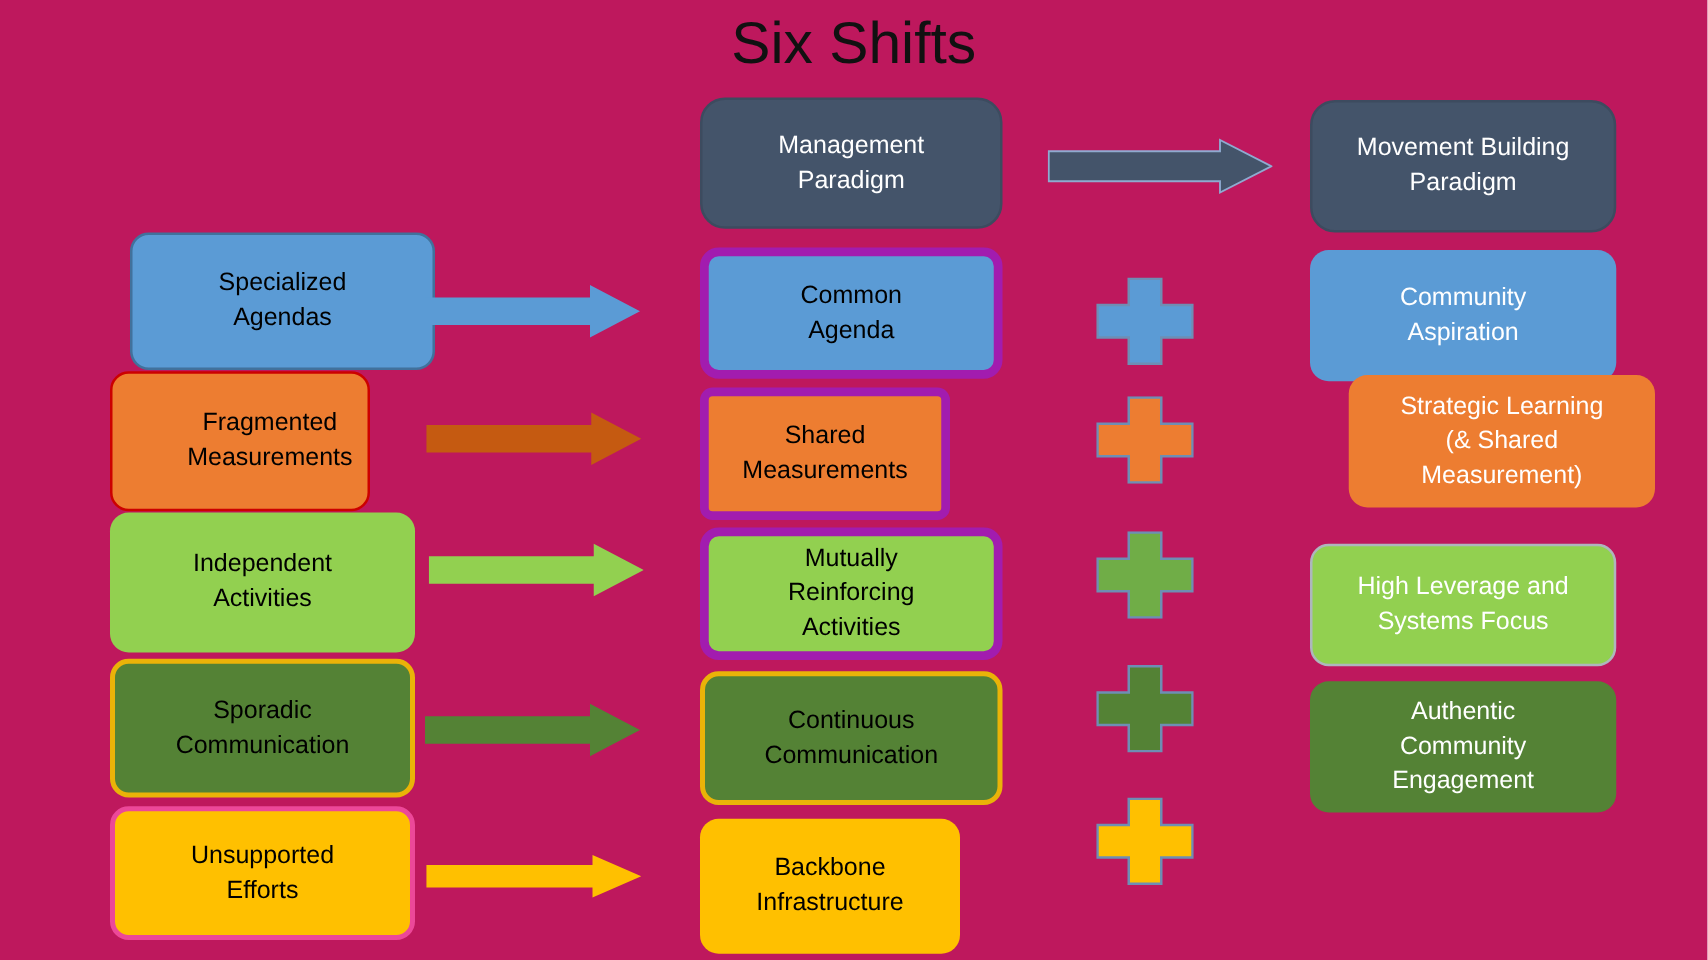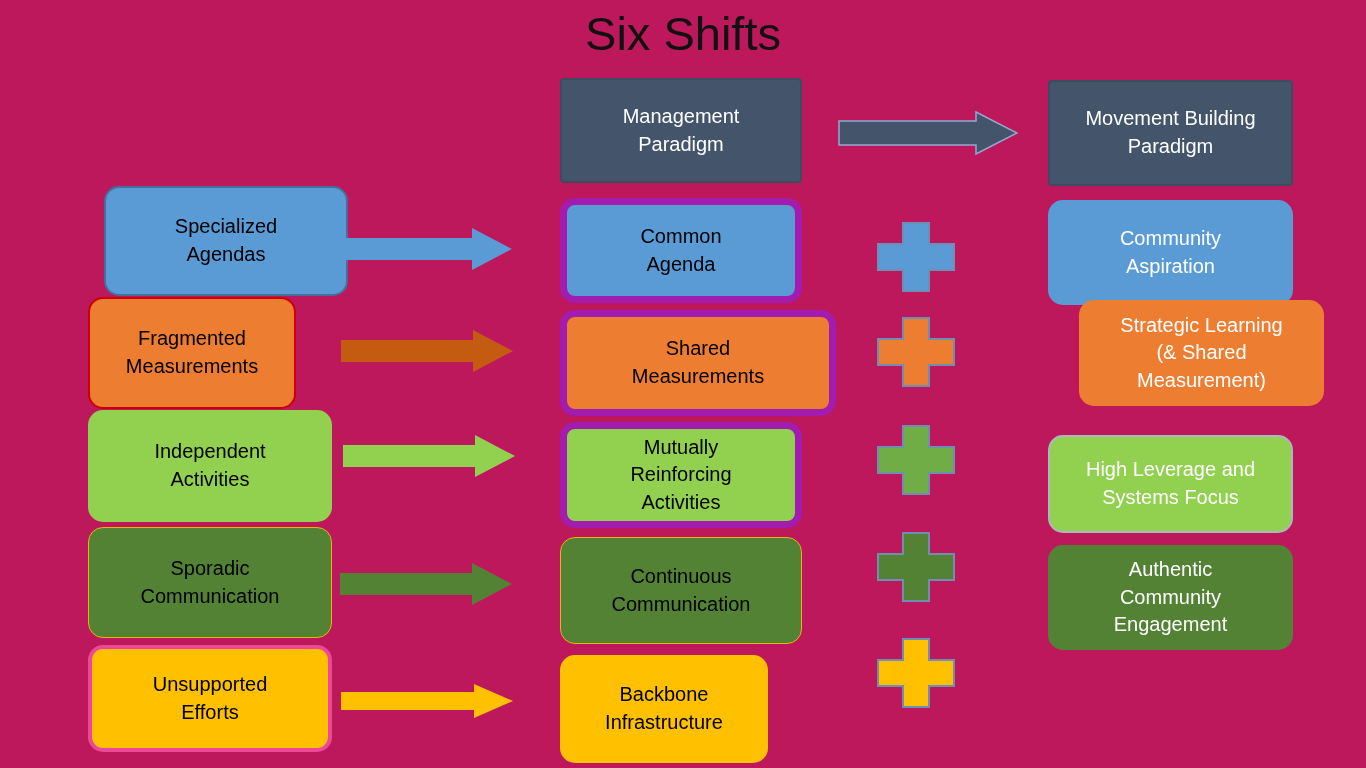--- a/index.html
+++ b/index.html
@@ -9,49 +9,49 @@
   }
   .title{
     position:absolute;left:0;top:6px;width:100%;text-align:center;
     font-size:47px;font-weight:400;color:#111;letter-spacing:0;margin:0;
   }
   .box{
     position:absolute;display:flex;align-items:center;justify-content:center;
     text-align:center;border-radius:15px;box-sizing:border-box;
     font-size:20px;line-height:1.38;white-space:pre-line;padding:4px 12px;
   }
-  .slate{background:#44546A;border:2px solid #3D4B5F;border-radius:4px;}
+  .slate{background:#44546A;border:2px solid #3D4B5F;border-radius:20px;}
   .blue{background:#5B9BD5;}
   .orange{background:#ED7D31;}
   .lgreen{background:#92D050;}
   .dgreen{background:#548235;}
   .gold{background:#FFC000;}
   .txt-black{color:#000000;}
   .txt-white{color:#FFFFFF;}
   .bd-blue{border:2px solid #41719C;}
   .bd-red{border:2px solid #CC0000;}
   .bd-soft{border:7px solid #a21caf;}
   .bd-gray{border:2px solid #AEB6BD;}
   .bd-gold{border:4px solid #ec4899;}
-  .bd-dgreen{border:1px solid #eab308;}
+  .bd-dgreen{border:4px solid #eab308;}
   .shape{position:absolute;}
 
   
   #b-hc{left:560px;top:78px;width:242px;height:105px;}
   #b-hr{left:1048px;top:80px;width:245px;height:106px;}
   #a-h{left:838px;top:110px;}
   
   #b-l1{left:104px;top:186px;width:244px;height:110px;}
   #b-c1{left:560px;top:198px;width:242px;height:105px;}
   #b-r1{left:1048px;top:200px;width:245px;height:105px;}
   #a-1{left:340px;top:227px;}
   #p-1{left:877px;top:222px;}
   
-  #b-l2{left:88px;top:297px;width:208px;height:112px;}
-  #b-c2{left:560px;top:310px;width:276px;height:106px;}
+  #b-l2{left:88px;top:297px;width:208px;height:112px;justify-content:flex-end;}
+  #b-c2{left:560px;top:310px;width:200px;height:106px;border-radius:10px;}
   #b-r2{left:1048px;top:300px;width:245px;height:106px;margin-left:31px;}
   #a-2{left:341px;top:329px;}
   #p-2{left:877px;top:317px;}
   
   #b-l3{left:88px;top:410px;width:244px;height:112px;}
   #b-c3{left:560px;top:422px;width:242px;height:106px;}
   #b-r3{left:1048px;top:435px;width:245px;height:98px;}
   #a-3{left:343px;top:434px;}
   #p-3{left:877px;top:425px;}
   

